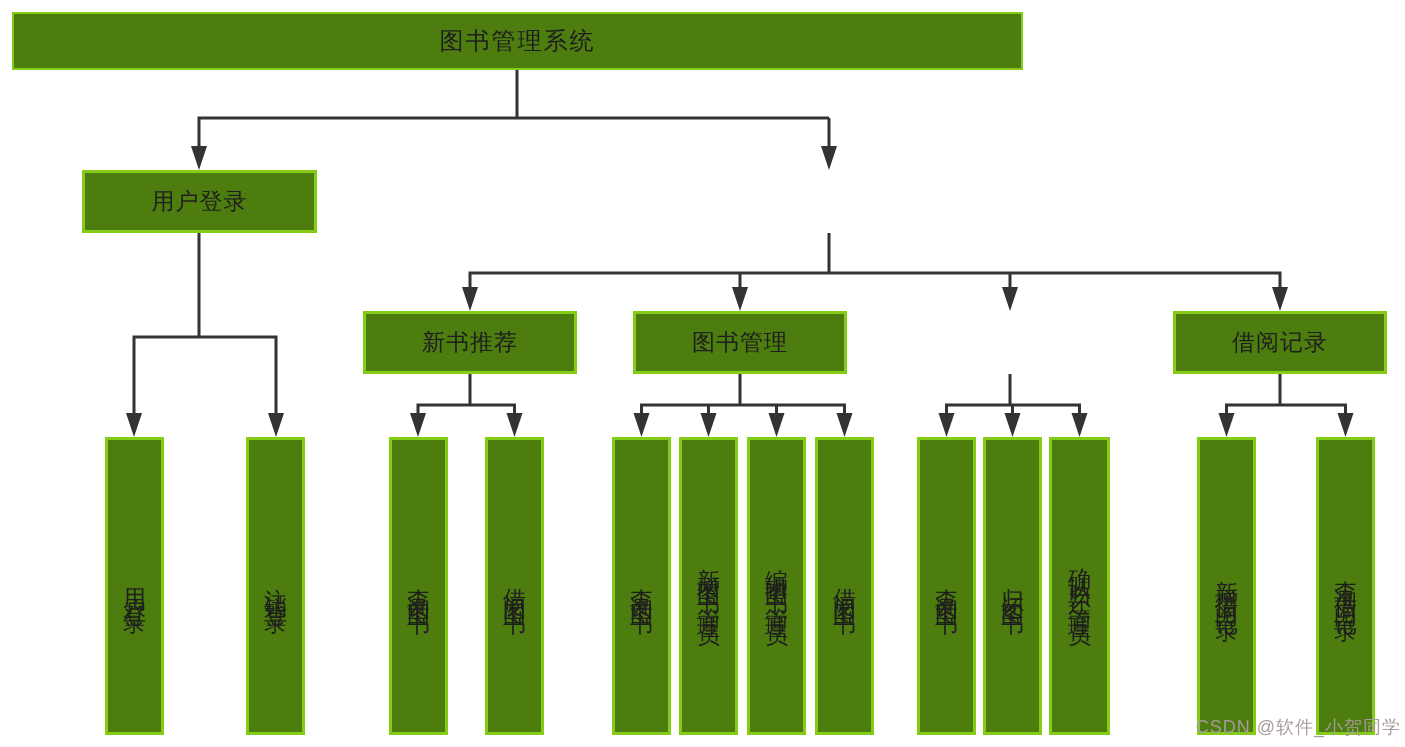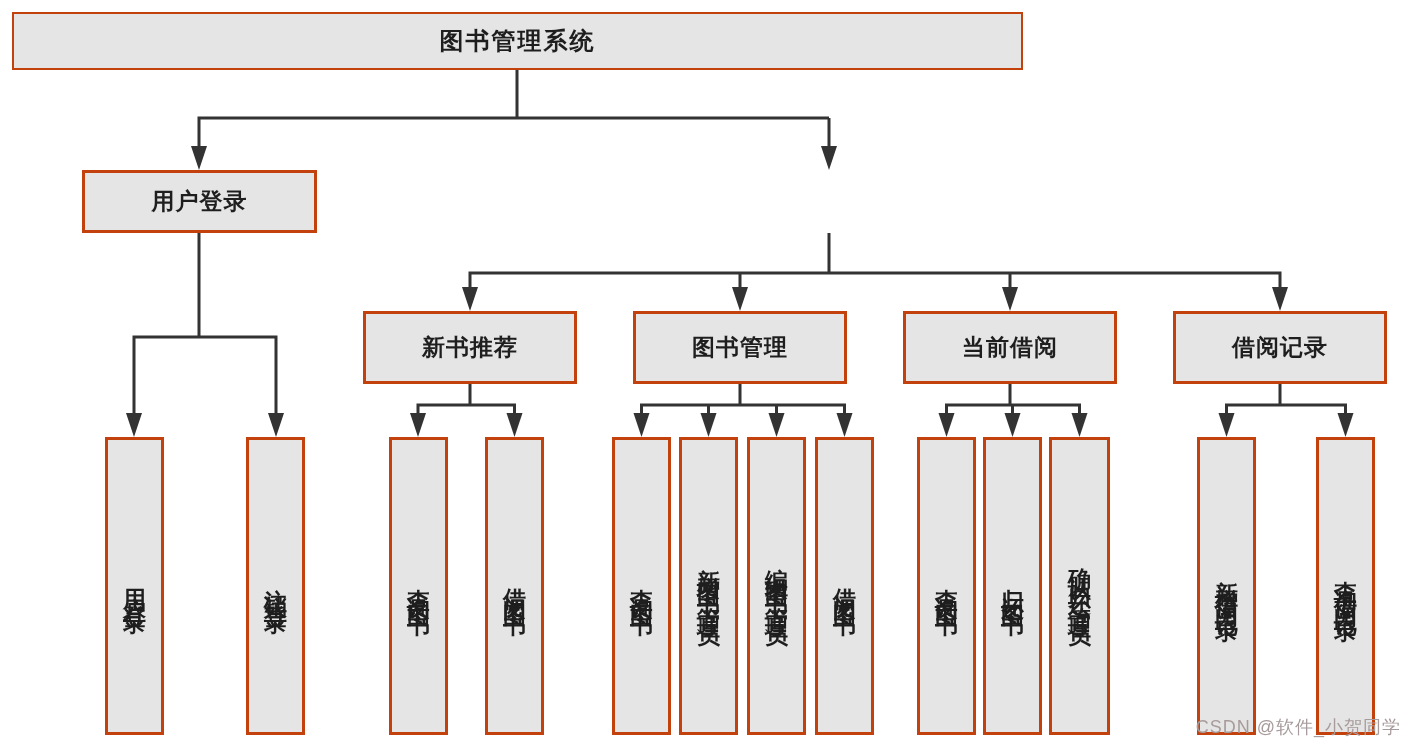--- a/index.html
+++ b/index.html
@@ -19,40 +19,39 @@
   }
   .connectors {
     position: absolute;
     left: 0; top: 0;
     width: 1405px; height: 747px;
     z-index: 1;
   }
   .box {
     position: absolute;
     box-sizing: border-box;
-    background: #e5e5e5;
-    border: 3px solid #c2410c;
+    background: #4d7c0f;
+    border: 3px solid #84cc16;
     display: flex;
     align-items: center;
     justify-content: center;
     z-index: 2;
     font-size: 23px;
     letter-spacing: 1px;
     color: #1e1e1e;
-    font-weight: bold;
   }
   .box.root {
     left: 12px; top: 12px;
     width: 1011px; height: 58px;
     border-width: 2px;
     font-size: 24px;
     letter-spacing: 2px;
   }
   .box.lvl1 { top: 170px; width: 235px; height: 63px; }
-  .box.sect { top: 311px; width: 214px; height: 73px; }
+  .box.sect { top: 311px; width: 214px; height: 63px; }
   .box.leaf { top: 437px; width: 59px; height: 298px; }
   .vtext {
     writing-mode: vertical-rl;
     text-orientation: mixed;
     line-height: 1;
     font-size: 23px;
     letter-spacing: 8px;
     white-space: nowrap;
   }
   .watermark {
@@ -103,21 +102,20 @@
       <polygon points="1337.5,413 1353.5,413 1345.5,437"></polygon>
     </g>
   </svg>
 
   <div class="box root">图书管理系统</div>
 
   <div class="box lvl1" style="left:82px">用户登录</div>
 
   <div class="box sect" style="left:363px">新书推荐</div>
   <div class="box sect" style="left:633px">图书管理</div>
-  <div class="box sect" style="left:903px">当前借阅</div>
   <div class="box sect" style="left:1173px">借阅记录</div>
 
   <div class="box leaf" style="left:105px">
     <span class="vtext">用户登录</span>
   </div>
   <div class="box leaf" style="left:246px">
     <span class="vtext">注销登录</span>
   </div>
 
   <div class="box leaf" style="left:389px">

